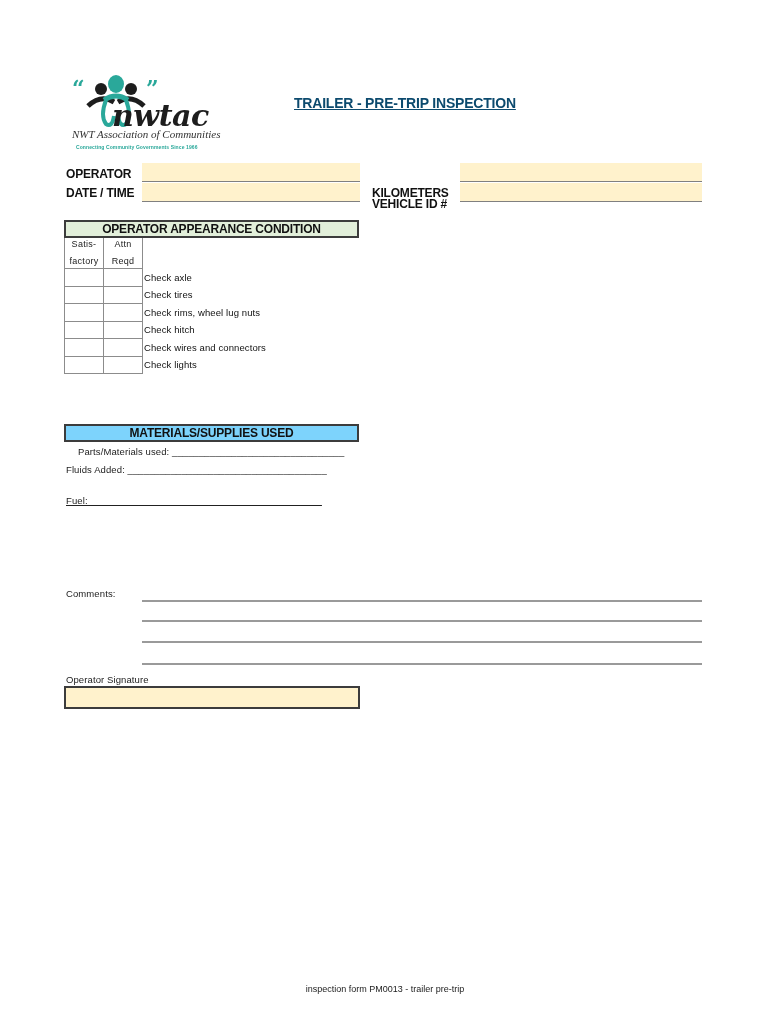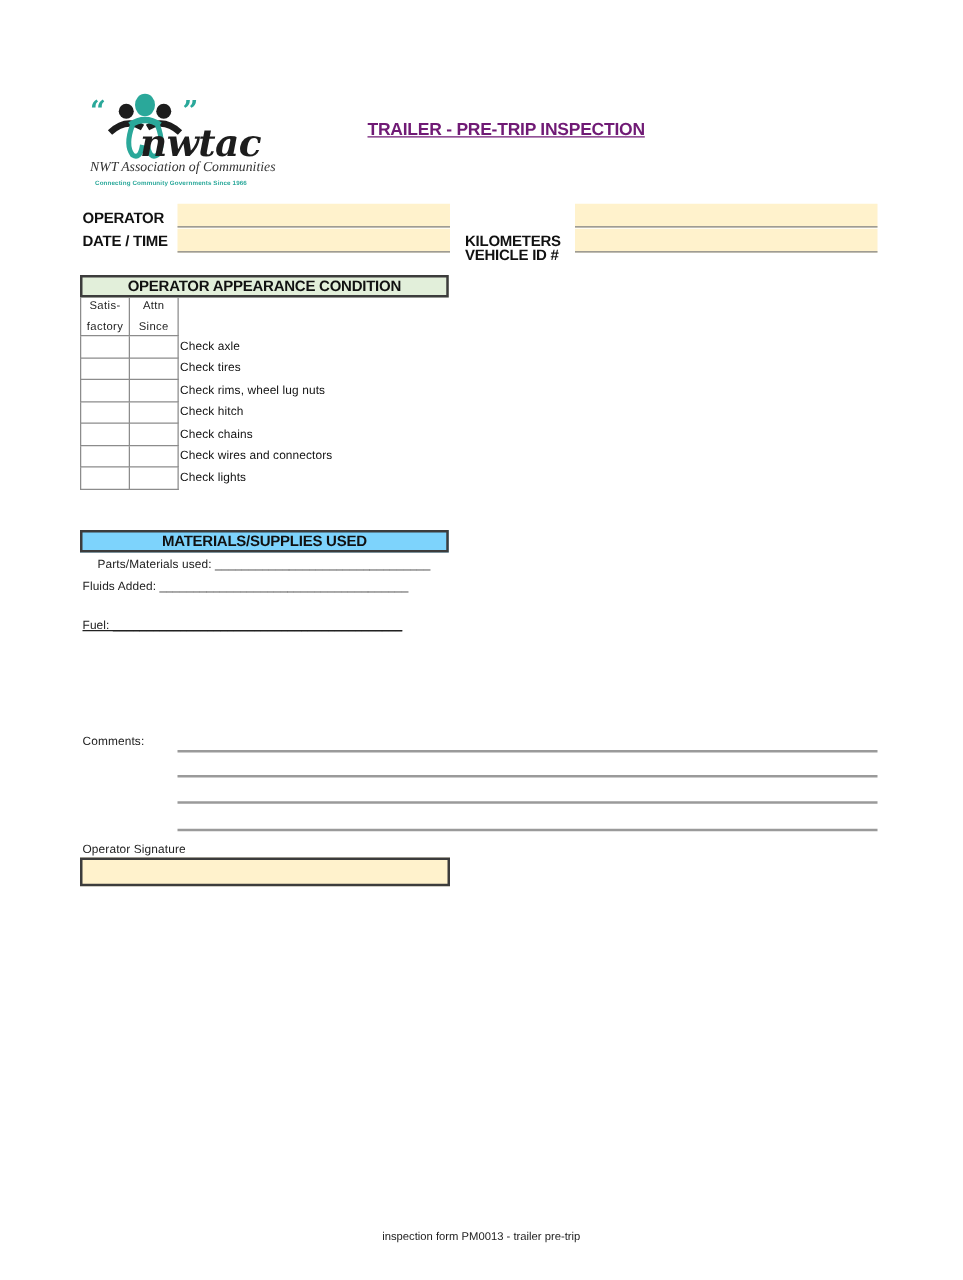--- a/index.html
+++ b/index.html
@@ -19,21 +19,21 @@
   .logo-assoc {
     left: 72px; top: 128px; font-family: "Liberation Serif", serif; font-style: italic;
     font-size: 11px; color: #333;
   }
   .logo-tag {
     left: 76px; top: 144px; font-size: 5px; color: #2aa89a; font-weight: bold; letter-spacing: 0.1px;
   }
 
   .title {
     left: 294px; top: 95px; font-size: 14px; font-weight: bold; text-decoration: underline;
-    letter-spacing: -0.2px; color: #701a75;
+    letter-spacing: -0.2px; color: #0c4a6e;
   }
 
   .label-bold { font-size: 12px; font-weight: bold; letter-spacing: -0.2px; }
 
   .field {
     background: #fff2cc; border-bottom: 1px solid #808080; height: 18px;
   }
 
   .section-header {
     left: 64px; width: 295px; height: 18px; border: 2px solid #3c3c3c;
@@ -103,21 +103,21 @@
 
 <table class="abs grid">
   <tbody>
       <tr class="head">
     <td class="col-head" style="line-height:13px; vertical-align:top;">
       <div>Satis-</div>
       <div style="margin-top:4px;">factory</div>
     </td>
     <td class="col-head" style="line-height:13px; vertical-align:top;">
       <div>Attn</div>
-      <div style="margin-top:4px;">Since</div>
+      <div style="margin-top:4px;">Reqd</div>
     </td>
     <td class="txt" style="border-left:1px solid #8c8c8c;"></td>
   </tr>
   <tr>
     <td></td>
     <td></td>
     <td class="txt">Check axle</td>
   </tr>
   <tr>
     <td></td>
@@ -126,25 +126,20 @@
   </tr>
   <tr>
     <td></td>
     <td></td>
     <td class="txt">Check rims, wheel lug nuts</td>
   </tr>
   <tr>
     <td></td>
     <td></td>
     <td class="txt">Check hitch</td>
-  </tr>
-  <tr>
-    <td></td>
-    <td></td>
-    <td class="txt">Check chains</td>
   </tr>
   <tr>
     <td></td>
     <td></td>
     <td class="txt">Check wires and connectors</td>
   </tr>
   <tr>
     <td></td>
     <td></td>
     <td class="txt">Check lights</td>

